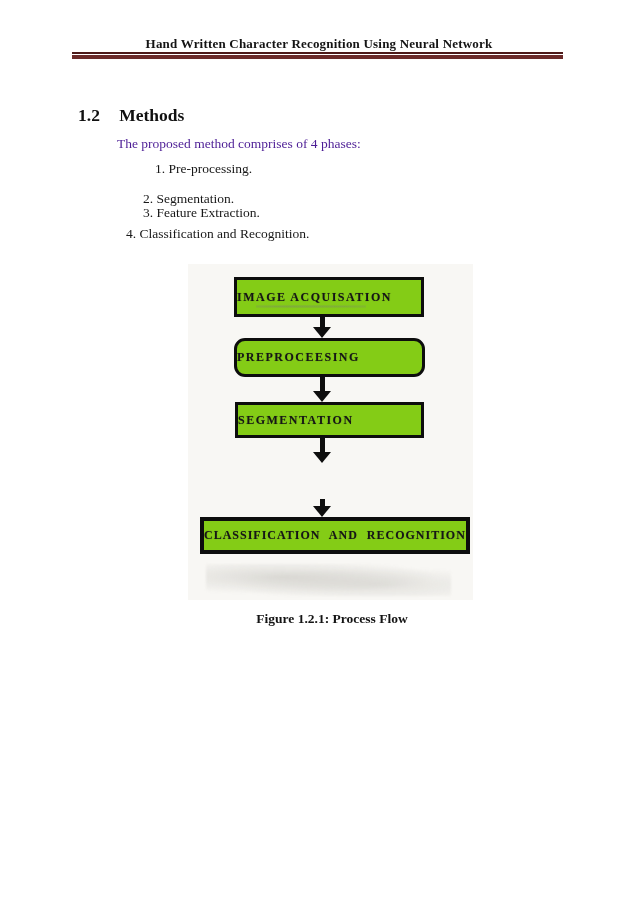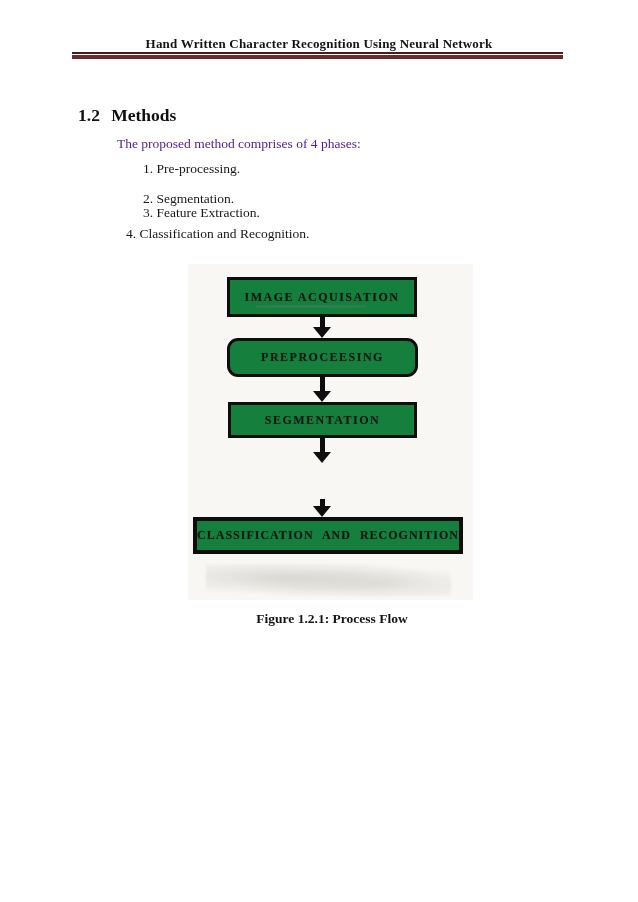--- a/index.html
+++ b/index.html
@@ -17,40 +17,40 @@
   }
   .header-rule { position: absolute; left: 72px; top: 52px; width: 491px; }
   .header-rule .thin  { height: 2px; background: #4d1a19; }
   .header-rule .gap   { height: 1px; background: transparent; }
   .header-rule .thick { height: 4px; background: #6b2b2a; }
 
   
   .section-heading { position: absolute; top: 105px; left: 78px;
     font-weight: bold; font-size: 17.5px; color: #101010; }
   .section-heading .sec-num { display: inline-block; }
-  .section-heading .sec-title { display: inline-block; margin-left: 7px; }
+  .section-heading .sec-title { display: inline-block; margin-left: 15px; }
 
   
   .intro { position: absolute; top: 136px; left: 117px;
     font-size: 13.5px; color: #4c1d95; }
 
   .phase { position: absolute; font-size: 13.5px; color: #181818; }
-  .phase-1 { top: 161px; left: 143px; }
+  .phase-1 { top: 161px; left: 155px; }
   .phase-2 { top: 191px; left: 143px; }
   .phase-3 { top: 205px; left: 143px; }
   .phase-4 { top: 226px; left: 126px; }
 
   
   .figure-panel {
     position: absolute; left: 188px; top: 264px; width: 285px; height: 336px;
     background: #f8f7f4;
   }
   .flow-box {
-    position: absolute; background: #15803d; border: 3px solid #0d0d0d;
-    display: flex; align-items: center; justify-content: center;
+    position: absolute; background: #84cc16; border: 3px solid #0d0d0d;
+    display: flex; align-items: center;  margin-left: 7px;
   }
   .flow-box .flow-label {
     font-weight: bold; font-size: 12px; letter-spacing: 1.5px;
     color: #161616; white-space: pre; text-shadow: 0 0 1px rgba(20,20,20,0.35);
   }
   .box-1 { left: 39px; top: 13px;  width: 190px; height: 40px; }
   .box-2 { left: 39px; top: 74px;  width: 191px; height: 39px; border-radius: 11px; }
   .box-3 { left: 40px; top: 138px; width: 189px; height: 36px; }
   .box-4 { left: 39px; top: 199px; width: 188px; height: 36px; }
   .box-5 { left: 5px;  top: 253px; width: 270px; height: 37px; border-width: 4px; }

